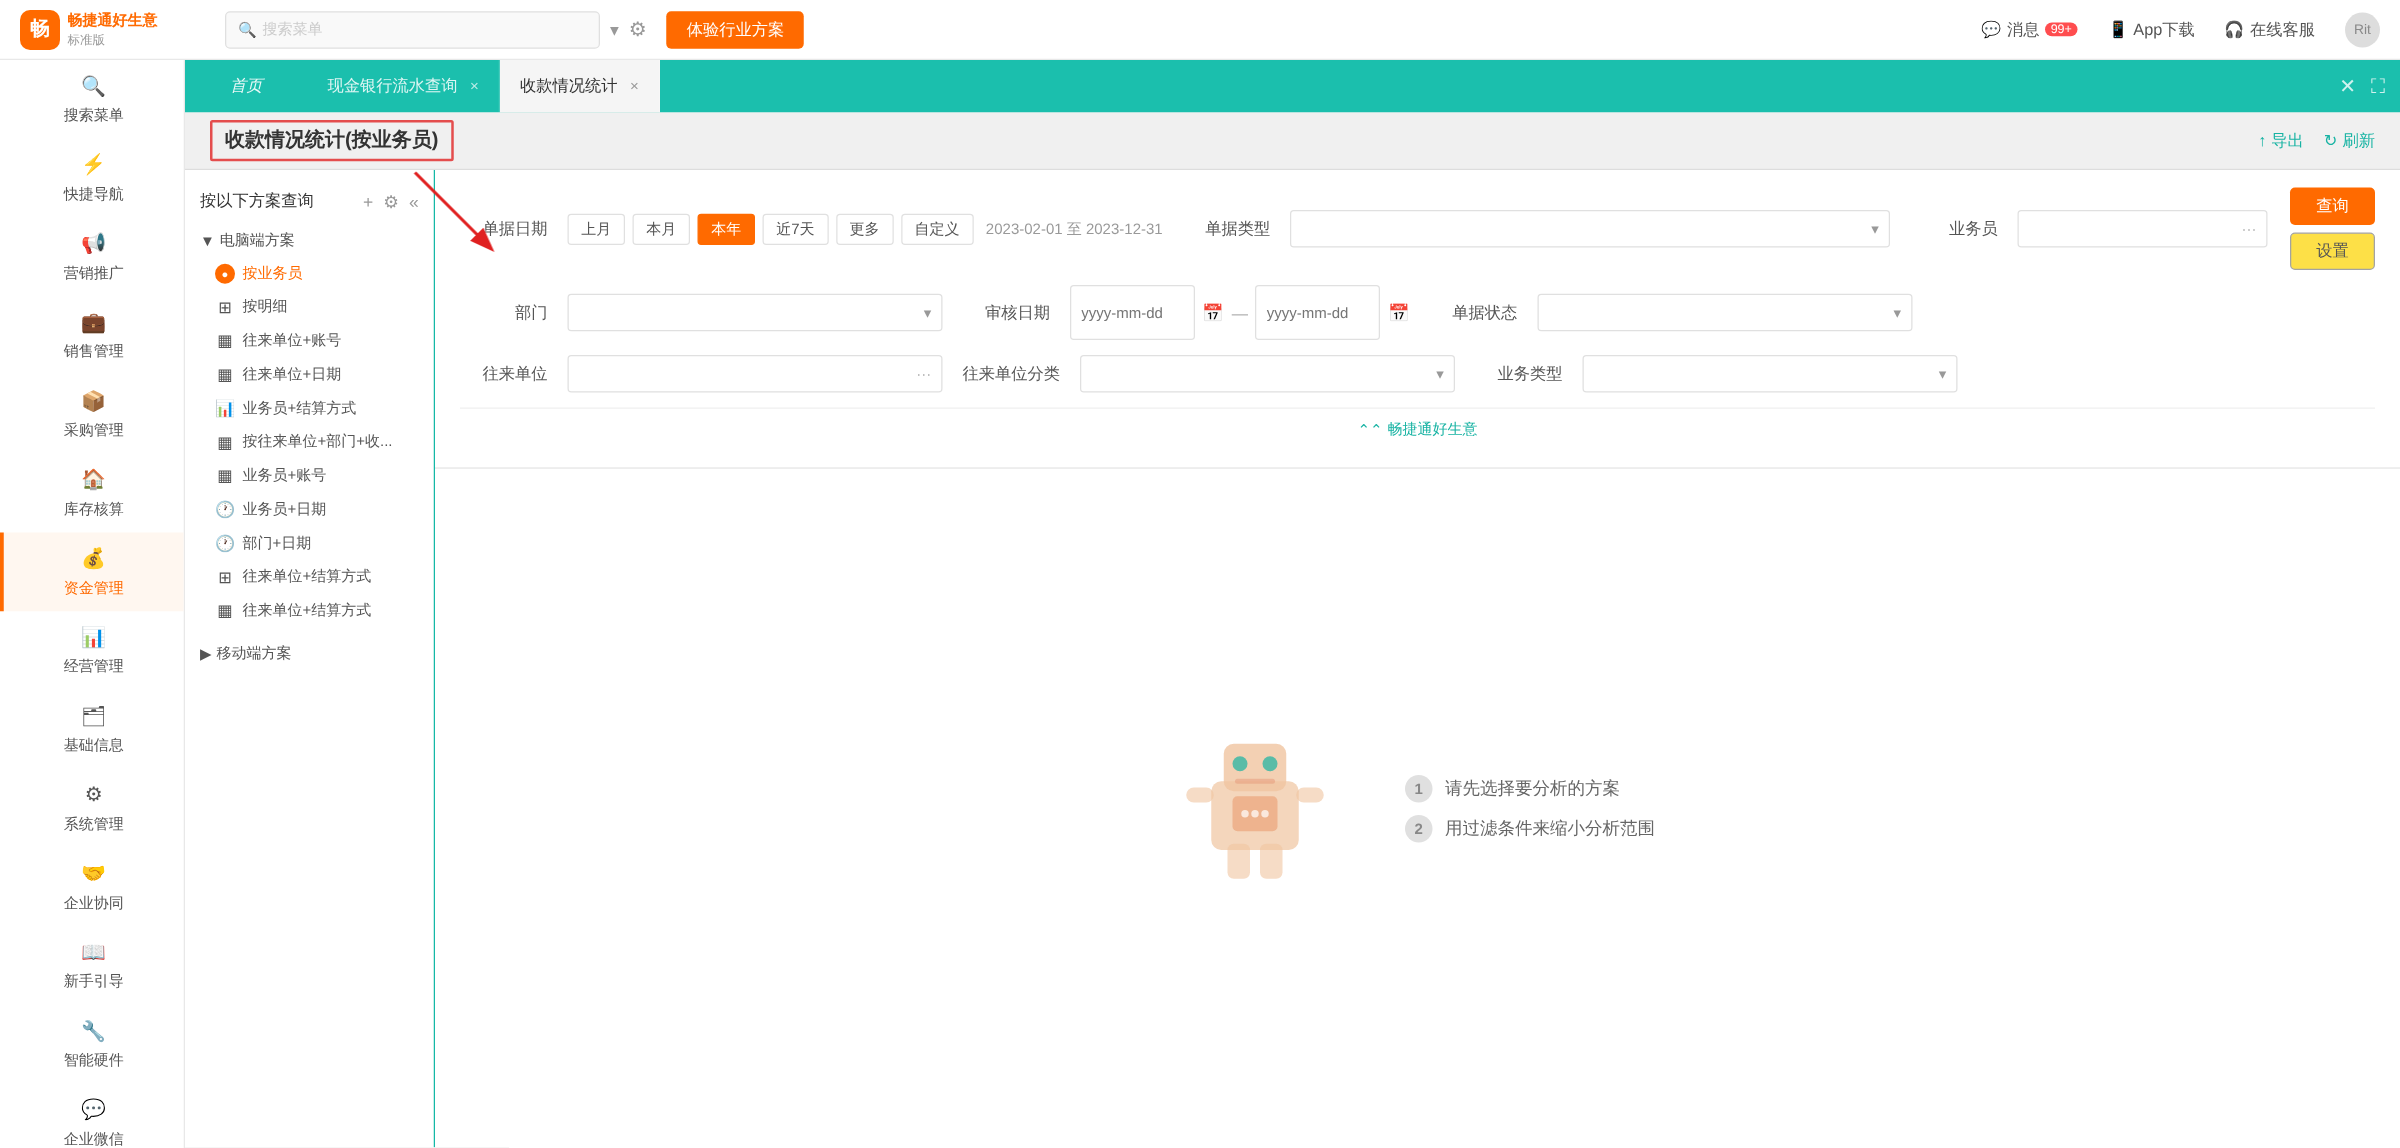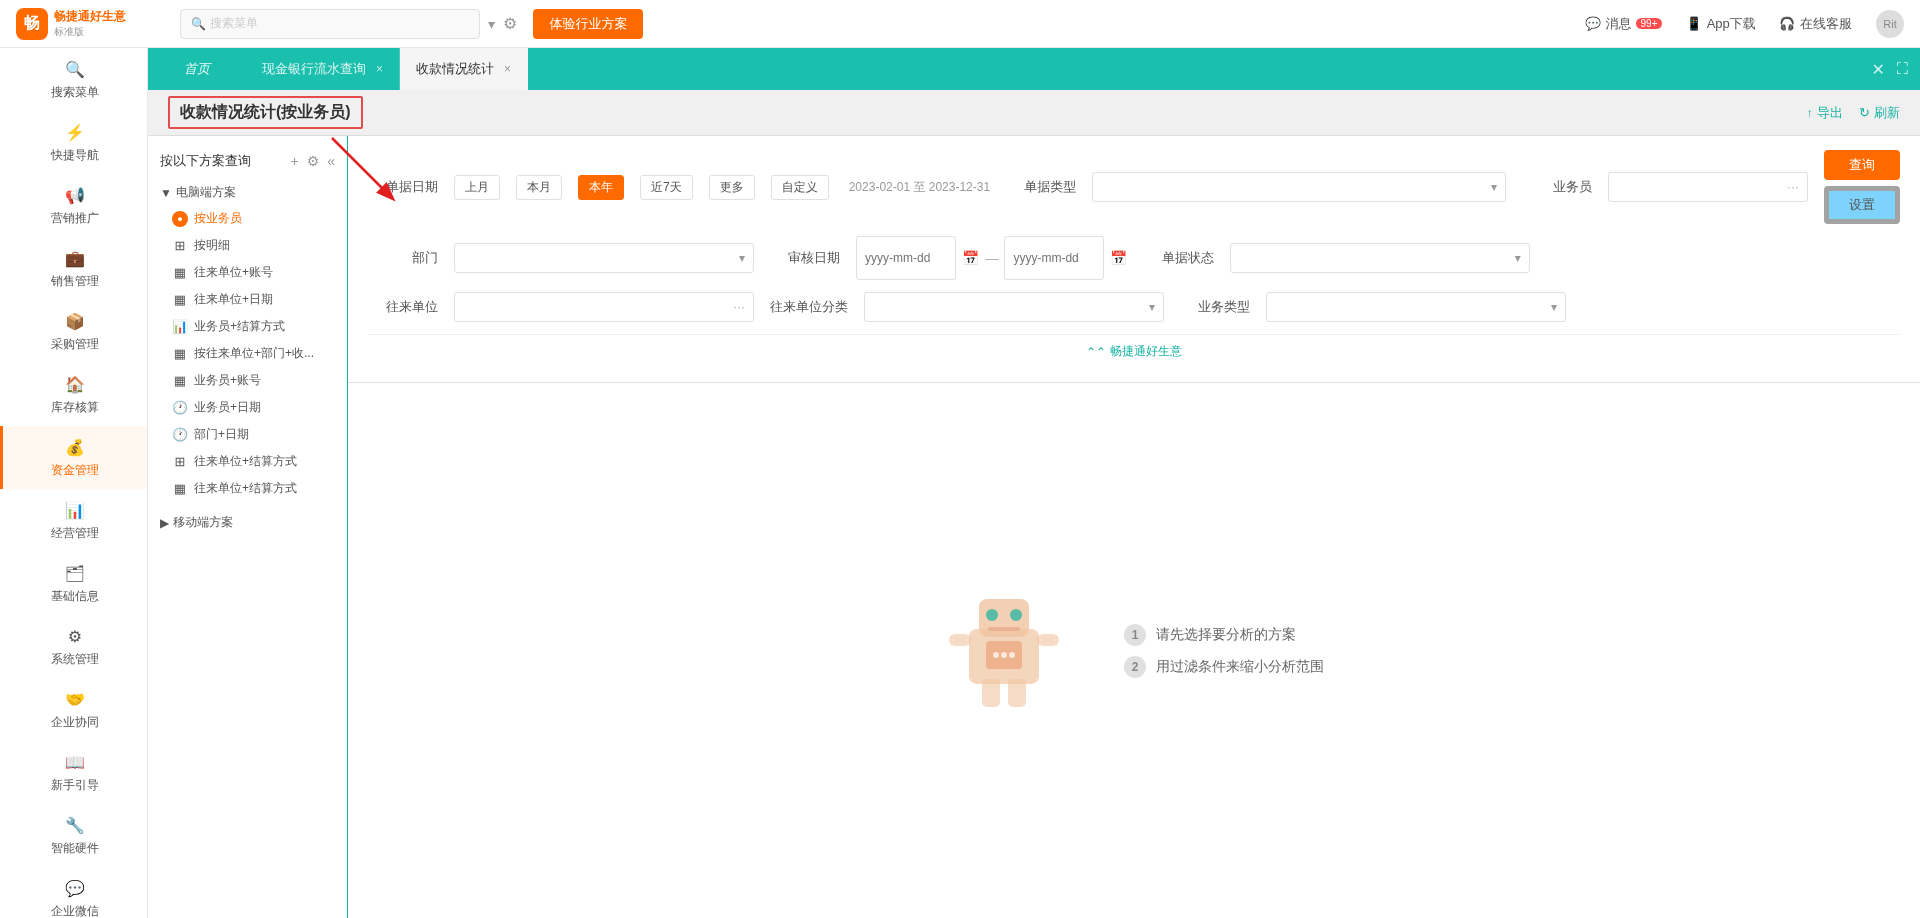--- a/index.html
+++ b/index.html
@@ -293,21 +293,21 @@
     .filter-row:last-child { margin-bottom: 0; }
     .filter-label {
       min-width: 70px;
       font-size: 13px;
       color: #555;
       text-align: right;
     }
     .filter-date-group {
       display: flex;
       align-items: center;
-      gap: 16px;
+      gap: 6px;
     }
     .date-btn {
       padding: 3px 10px;
       border: 1px solid #e0e0e0;
       border-radius: 3px;
       font-size: 12px;
       color: #555;
       cursor: pointer;
       background: #fff;
     }
@@ -354,23 +354,23 @@
     .query-btn {
       background: #ff6a00;
       color: white;
       border: none;
       border-radius: 4px;
       padding: 6px 20px;
       font-size: 13px;
       cursor: pointer;
     }
     .setting-btn {
-      background: #7dd3fc;
+      background: #fde047;
       color: #555;
-      border: 5px solid #a3a3a3;
+      border: 1px solid #a3a3a3;
       border-radius: 4px;
       padding: 5px 20px;
       font-size: 13px;
       cursor: pointer;
     }
     .collapse-bar {
       display: flex;
       align-items: center;
       justify-content: center;
       padding: 8px;

